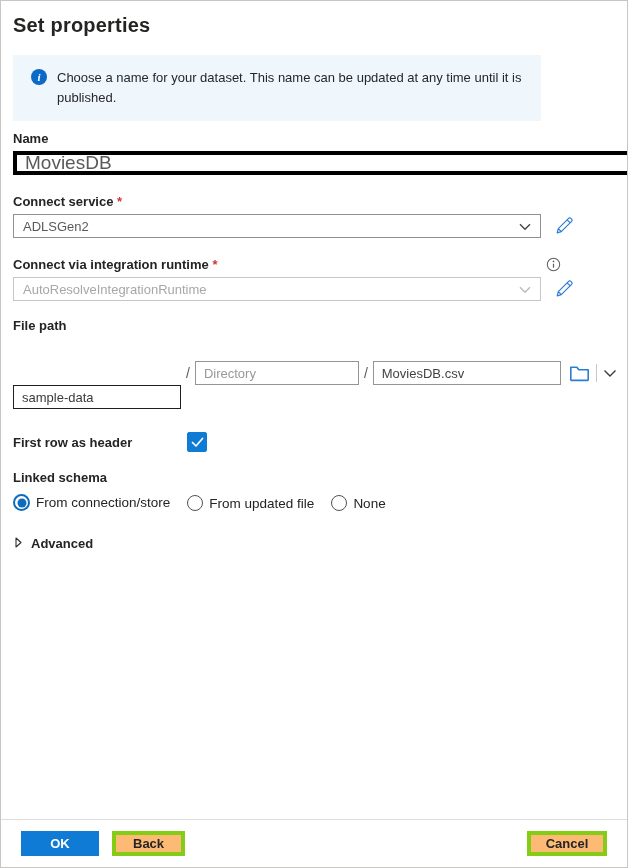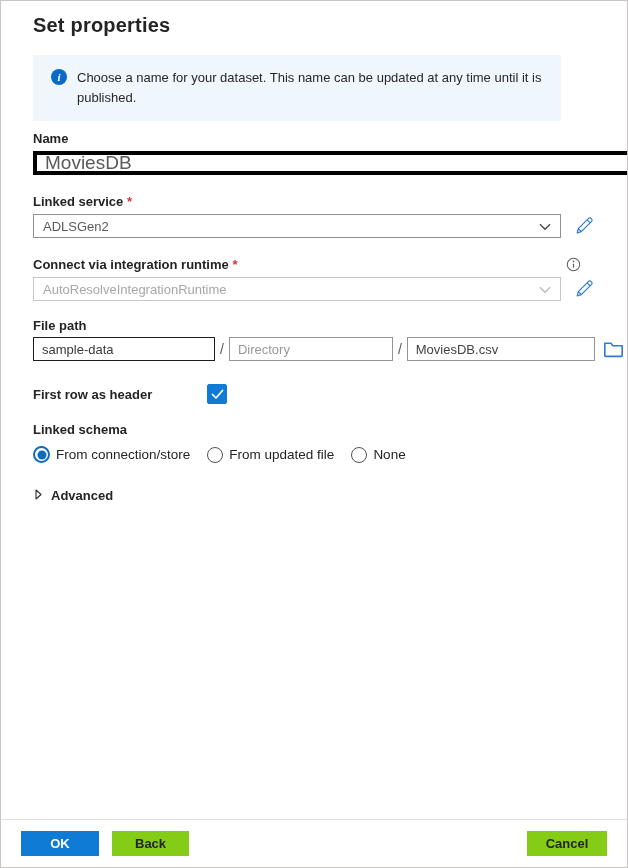--- a/index.html
+++ b/index.html
@@ -5,21 +5,21 @@
   * { margin:0; padding:0; box-sizing:border-box; }
   html,body { background:#ffffff; }
   body {
     width:628px; height:868px;
     border:1px solid #c8c6c4;
     font-family:"Liberation Sans", sans-serif;
     color:#252423;
     display:flex; flex-direction:column;
     overflow:hidden;
   }
-  .content { flex:1; padding:0 32px; }
+  .content { flex:1; padding:0 12px; }
   .dialog-title { margin-top:13px; font-size:20px; font-weight:700; color:#252423; letter-spacing:.2px; }
 
   .banner {
     margin-top:18px; width:528px;
     background:#eff6fc;
     padding:13px 16px 13px 18px;
     display:flex; gap:10px; align-items:flex-start;
   }
   .banner-icon {
     flex:0 0 16px; width:16px; height:16px; margin-top:1px;
@@ -53,41 +53,41 @@
   .pencil-btn { background:none; border:none; margin-left:13px; margin-top:5px; cursor:pointer; padding:0; line-height:0; }
 
   .label-row { width:548px; display:flex; align-items:center; justify-content:space-between; }
   .info-outline-btn { background:none; border:none; padding:0; line-height:0; cursor:pointer; }
 
   .filepath-row { margin-top:4px; display:flex; align-items:center; }
   .fp-input {
     height:24px; border:1px solid #949494; background:#fff;
     font-family:inherit; font-size:13px; color:#444341; padding:0 8px; outline:none;
   }
-  .fp-container { width:182px; border:1.5px solid #201f1e; color:#3b3a39; }
+  .fp-container { width:168px; border:1.5px solid #201f1e; color:#3b3a39;margin-top:48px; }
   .fp-directory { width:164px; }
   .fp-directory::placeholder { color:#9a9896; opacity:1; }
   .fp-file { width:188px; }
   .slash { font-size:14px; color:#5b5a58; padding:0 5px; }
   .fp-icons { display:flex; align-items:center; margin-left:8px; gap:6px; }
   .icon-btn { background:none; border:none; padding:0; line-height:0; cursor:pointer; }
   .vdivider { width:1px; height:18px; background:#c8c6c4; }
 
   .checkbox-row { margin-top:23px; display:flex; align-items:center; }
   .checkbox-row .field-label { width:174px; }
   .checkbox {
     width:20px; height:20px; border:1px solid #8a8886; border-radius:2px;
     background:#fff; display:flex; align-items:center; justify-content:center; cursor:pointer;
   }
   .checkbox svg { display:none; }
   .checkbox.on { background:#0f7bd4; border-color:#0f7bd4; }
   .checkbox.on svg { display:block; }
 
   .schema-field { margin-top:18px; }
-  .radio-row { margin-top:9px; display:flex; align-items:center; gap:17px; }
+  .radio-row { margin-top:9px; display:flex; align-items:flex-end; gap:17px; }
   .radio-option { display:flex; align-items:center; gap:6px; cursor:pointer; }
   .radio-circle {
     width:16px; height:16px; border-radius:50%;
     border:1px solid #54524f; background:#fff; position:relative; flex:0 0 16px;
   }
   .radio-circle.on { border:2px solid #0f6cbd; width:17px; height:17px; flex-basis:17px; }
   .radio-circle.on::after {
     content:""; position:absolute; left:50%; top:50%; transform:translate(-50%,-50%);
     width:9px; height:9px; border-radius:50%; background:#0f6cbd;
   }
@@ -98,21 +98,21 @@
 
   .footer {
     height:48px; border-top:1px solid #dedede;
     display:flex; align-items:center; padding:1px 20px;
   }
   .btn {
     height:25px; font-family:inherit; font-size:13px; font-weight:700;
     display:inline-flex; align-items:center; justify-content:center; cursor:pointer;
   }
   .btn-primary { background:#0f7bd4; color:#ffffff; border:1px solid #0f7bd4; width:78px; }
-  .btn-standard { background:#84cc16; color:#252423; border:6px solid #84cc16; padding:0 17px; }
+  .btn-standard { background:#fdba74; color:#252423; border:4px solid #84cc16; padding:0 17px; }
   .btn-back { margin-left:13px; }
   .btn-cancel { margin-left:auto; width:80px; }
 </style>
 </head>
 <body>
 
 <div class="content">
 
   <div class="dialog-title">Set properties</div>
 
@@ -121,21 +121,21 @@
     <span class="banner-text">Choose a name for your dataset. This name can be updated at any time until it is published.</span>
   </div>
 
   <div class="field-name">
     <div class="field-label">Name</div>
     <input class="text-input" type="text" value="MoviesDB" style="">
   </div>
 
   <div class="field">
     <div class="field-label">
-      <span>Linked service</span>
+      <span>Connect service</span>
       <span class="req"> </span><span class="req">*</span>
     </div>
     <div class="row">
       <div class="dropdown">
         <span>ADLSGen2</span>
         <span>
           <svg width="12" height="8" viewBox="0 0 12 8">
               <path d="M1 1.2 L6 6.2 L11 1.2" fill="none" stroke="#484644" stroke-width="1.4"></path>
             </svg>
         </span>

